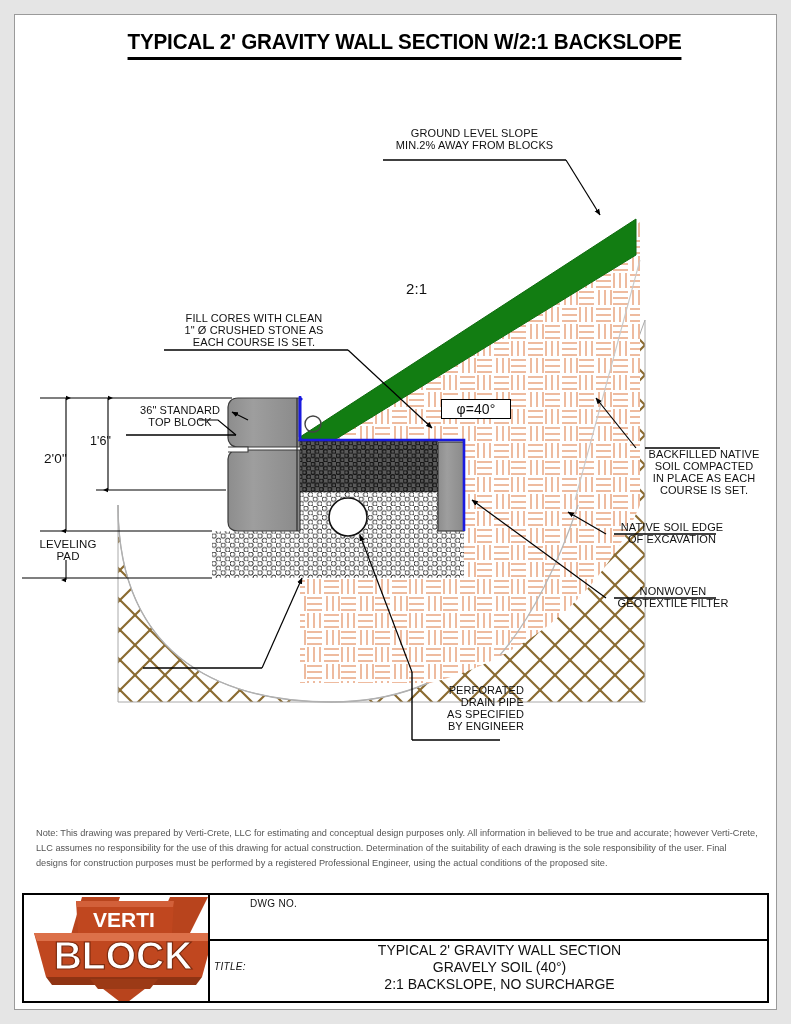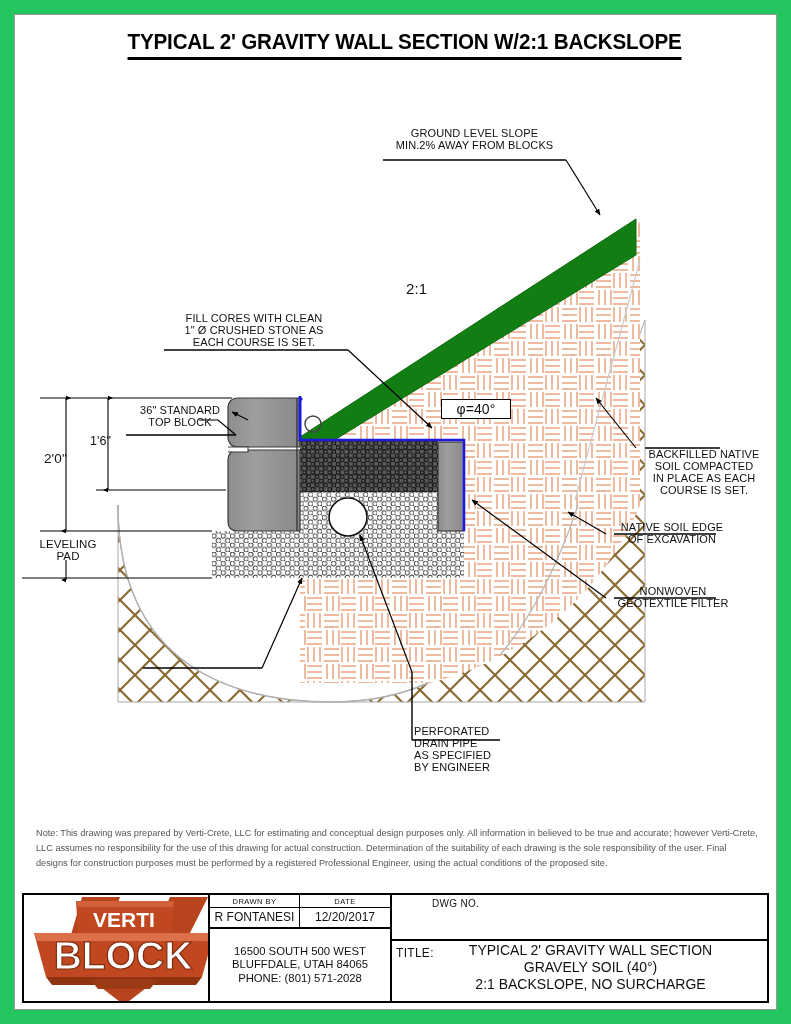--- a/index.html
+++ b/index.html
@@ -1,18 +1,18 @@
 <!DOCTYPE html>
 <html><head>
 <meta charset="utf-8">
 <style>
   html,body{margin:0;padding:0;background:#ffffff;}
   body{width:791px;height:1024px;font-family:"Liberation Sans",sans-serif;overflow:hidden;}
 
-  #sheet{position:relative;width:791px;height:1024px;background:#22c55e;box-sizing:border-box;}
+  #sheet{position:relative;width:791px;height:1024px;background:#e5e5e5;box-sizing:border-box;}
   #border{position:absolute;left:14px;top:14px;width:763px;height:996px;border:1px solid #9a9a9a;box-sizing:border-box;background:#fff;}
 
   
   #title-wrap{position:absolute;left:60px;top:30px;width:690px;text-align:center;}
   #main-title{font-weight:bold;font-size:21.5px;letter-spacing:-0.2px;color:#000;
     font-family:"Liberation Sans",sans-serif;transform:scaleX(0.96);transform-origin:center;
     white-space:nowrap;display:inline-block;padding-bottom:2px;border-bottom:3px solid #000;}
 
   
   .anno{position:absolute;font-family:"Liberation Sans",sans-serif;font-size:11px;color:#111;
@@ -40,21 +40,21 @@
   .cellR{width:50%;box-sizing:border-box;}
   .bb{border-bottom:1px solid #000;}
   #addr{flex:1;display:flex;align-items:center;justify-content:center;text-align:center;
     font-size:11.3px;line-height:13.6px;color:#111;}
 
   #dwg-area{height:46px;border-bottom:2px solid #000;box-sizing:border-box;position:relative;}
   #dwg-lbl{position:absolute;left:4px;top:3px;font-size:10px;letter-spacing:.3px;color:#111;padding-left:36px;}
   #dwg-no{position:absolute;left:0;right:0;top:4px;text-align:center;font-size:29px;color:#000;
     letter-spacing:0.5px;}
   #title-area{flex:1;position:relative;}
-  #ttl-lbl{position:absolute;left:4px;top:5px;font-size:12px;letter-spacing:.3px;color:#111;}
+  #ttl-lbl{position:absolute;left:4px;top:20px;font-size:10px;letter-spacing:.3px;color:#111;font-style:italic;}
   #ttl-lines{position:absolute;left:26px;right:4px;top:1px;text-align:center;font-size:14px;
     line-height:17px;color:#111;}
 
   
   #logo-svg{position:absolute;left:0;top:-2px;}
   .lg-txt{font-family:"Liberation Sans",sans-serif;font-weight:bold;fill:#ffffff;}
 </style>
 </head>
 <body>
 
@@ -260,21 +260,21 @@
 IN PLACE AS EACH
 COURSE IS SET.</div>
 
   <div class="anno ctr" style="left:612px;top:521px;width:120px;">NATIVE SOIL EDGE
 OF EXCAVATION</div>
 
   <div class="anno ctr" style="left:614px;top:585px;width:118px;">NONWOVEN
 GEOTEXTILE FILTER</div>
 
 
-  <div class="anno lft" style="left:414px;top:725px;width:110px;">PERFORATED
+  <div class="anno lft" style="left:414px;top:684px;width:110px;text-align:right;">PERFORATED
 DRAIN PIPE
 AS SPECIFIED
 BY ENGINEER</div>
 
   <div class="anno ctr" style="left:22px;top:538px;width:92px;font-size:11.5px;">LEVELING
 PAD</div>
 
   <div class="anno" style="left:44px;top:453px;font-size:13.5px;">2'0"</div>
 
   <div class="anno" style="left:90px;top:435px;font-size:12.5px;">1'6"</div>
@@ -298,35 +298,20 @@
 
         <path d="M74,92 L126,92 L100,112 Z" fill="#b8441d"></path>
         <path d="M66,86 L134,86 L126,96 L74,96 Z" fill="#9c3a16"></path>
 
         <text class="lg-txt" x="100" y="34" font-size="21" text-anchor="middle">VERTI</text>
         <text class="lg-txt" x="99" y="76" font-size="39" text-anchor="middle" stroke="#7d2c10" stroke-width="1.2">BLOCK</text>
         <text x="186" y="82" font-size="7" fill="#7d2c10">®</text>
       </svg>
     </div>
 
-    <div id="tb-mid">
-      <div class="tb-row bb">
-        <div class="hdr-cell cellL">DRAWN BY</div>
-        <div class="hdr-cell cellR">DATE</div>
-      </div>
-      <div class="tb-row bb" style="border-bottom:2px solid #000;">
-        <div class="val-cell cellL">R FONTANESI</div>
-        <div class="val-cell cellR">12/20/2017</div>
-      </div>
-      <div id="addr">
-        <span style="white-space:pre;">16500 SOUTH 500 WEST
-BLUFFDALE, UTAH 84065
-PHONE: (801) 571-2028</span>
-      </div>
-    </div>
 
     <div id="tb-right">
       <div id="dwg-area">
         <span id="dwg-lbl">DWG NO.</span>
       </div>
       <div id="title-area">
         <span id="ttl-lbl">TITLE:</span>
         <div id="ttl-lines">
           <div>TYPICAL 2' GRAVITY WALL SECTION</div>
           <div>GRAVELY SOIL (40°)</div>

